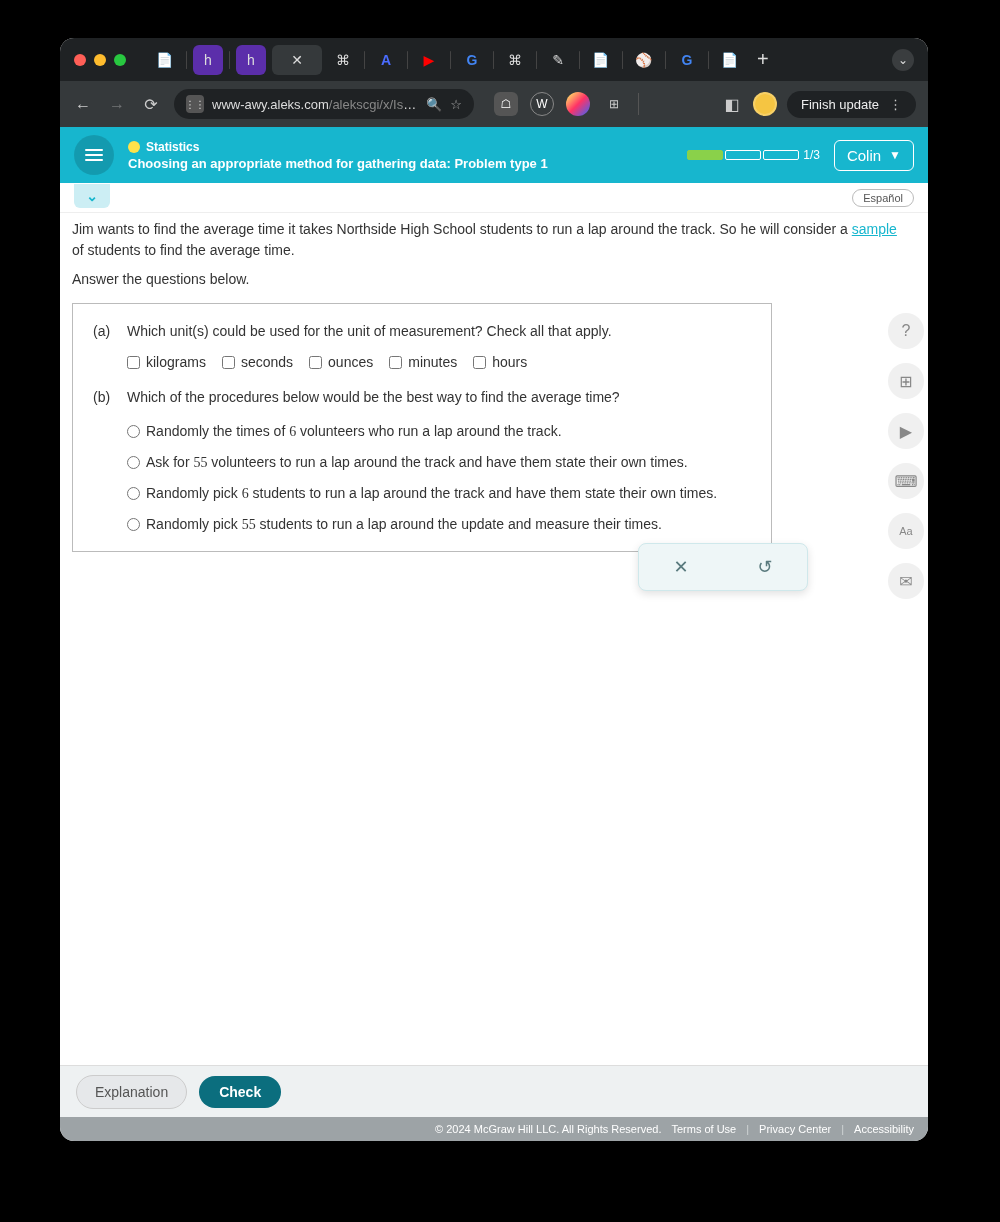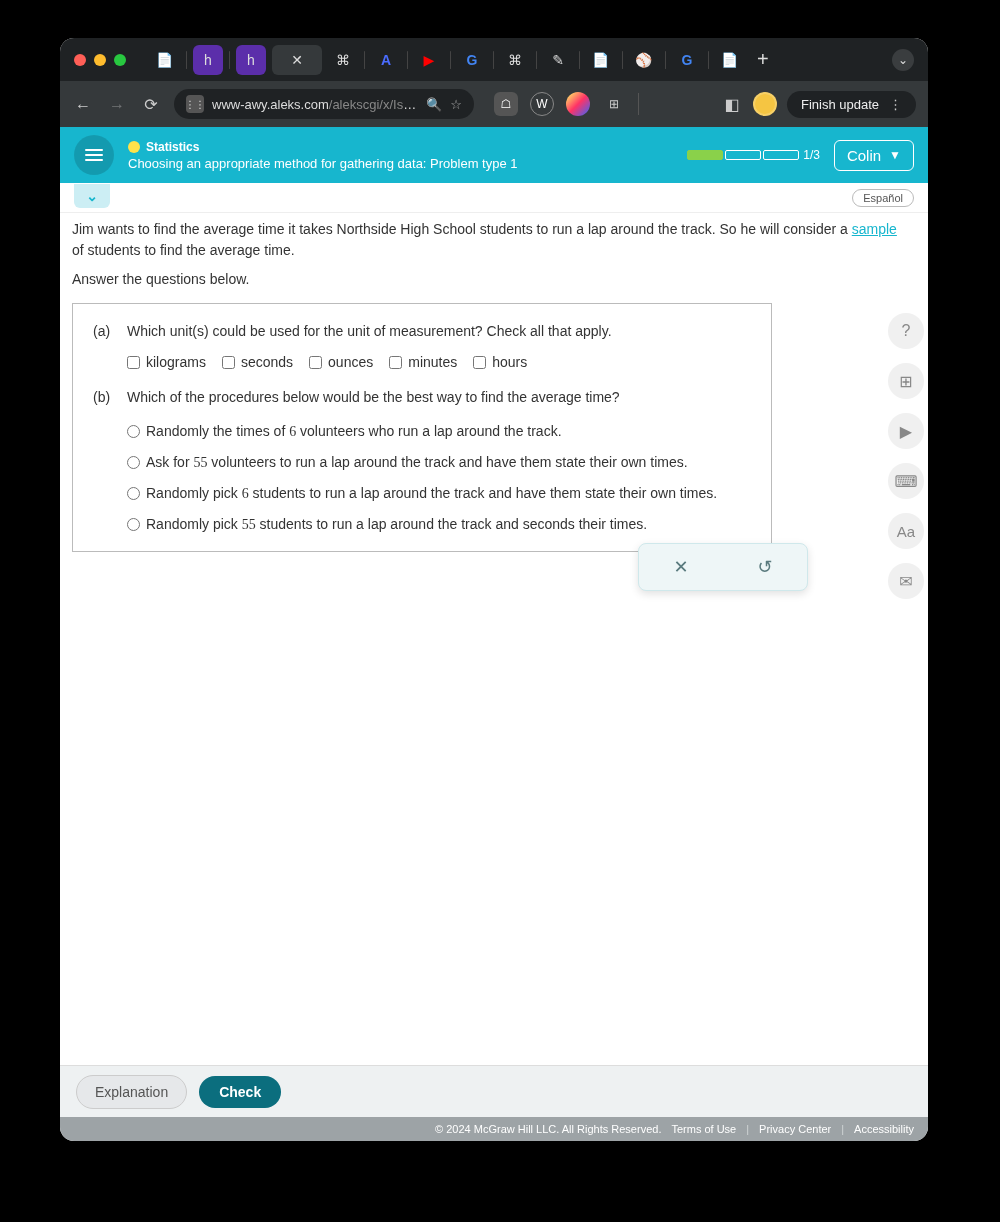--- a/index.html
+++ b/index.html
@@ -78,21 +78,21 @@
 }
 .hamburger{
   width:40px;height:40px;border-radius:50%;background:rgba(0,0,0,0.15);
   display:flex;align-items:center;justify-content:center;cursor:pointer;
 }
 .hamburger-lines{width:18px;height:12px;display:flex;flex-direction:column;justify-content:space-between;}
 .hamburger-lines span{height:2px;background:#fff;border-radius:1px;}
 .header-mid{display:flex;flex-direction:column;gap:2px;}
 .subject{display:flex;align-items:center;gap:6px;font-size:12px;font-weight:600;}
 .sun{width:12px;height:12px;border-radius:50%;background:#ffe24a;}
-.topic{font-size:13px;font-weight:400;}
+.topic{font-size:13px;font-weight:700;}
 .progress-wrap{margin-left:auto;display:flex;align-items:center;gap:4px;}
 .progress{display:flex;gap:2px;}
 .pseg{width:36px;height:10px;border:1px solid #fff;border-radius:2px;}
 .pseg.fill{background:#8ad14a;border-color:#8ad14a;}
 .progress-label{font-size:12px;}
 .user-btn{
   border:1px solid #fff;border-radius:6px;padding:6px 12px;font-size:15px;
   display:flex;align-items:center;gap:8px;color:#fff;cursor:pointer;
 }
 .user-btn .chev{font-size:12px;}
@@ -306,36 +306,36 @@
         <label>
             <input type="radio" name="qb" style="">
             <span><span>Ask for </span><span class="serif-num">55</span><span> volunteers to run a lap around the track and have them state their own times.</span></span>
           </label>
         <label>
             <input type="radio" name="qb" style="">
             <span><span>Randomly pick </span><span class="serif-num">6</span><span> students to run a lap around the track and have them state their own times.</span></span>
           </label>
         <label>
             <input type="radio" name="qb" style="">
-            <span><span>Randomly pick </span><span class="serif-num">55</span><span> students to run a lap around the track and seconds their times.</span></span>
+            <span><span>Randomly pick </span><span class="serif-num">55</span><span> students to run a lap around the update and measure their times.</span></span>
           </label>
       </div>
     </div>
 
     <div class="action-pill">
       <span>✕</span>
       <span>↺</span>
     </div>
 
     <div class="sidetools">
       <div class="tool">?</div>
       <div class="tool">⊞</div>
       <div class="tool">▶</div>
       <div class="tool">⌨</div>
-      <div class="tool" style="font-size:15px;">Aa</div>
+      <div class="tool" style="font-size:11px;">Aa</div>
       <div class="tool">✉</div>
     </div>
   </div>
 
   <div class="bottombar">
     <button class="btn-exp">Explanation</button>
     <button class="btn-check">Check</button>
   </div>
 
   <div class="footer">

